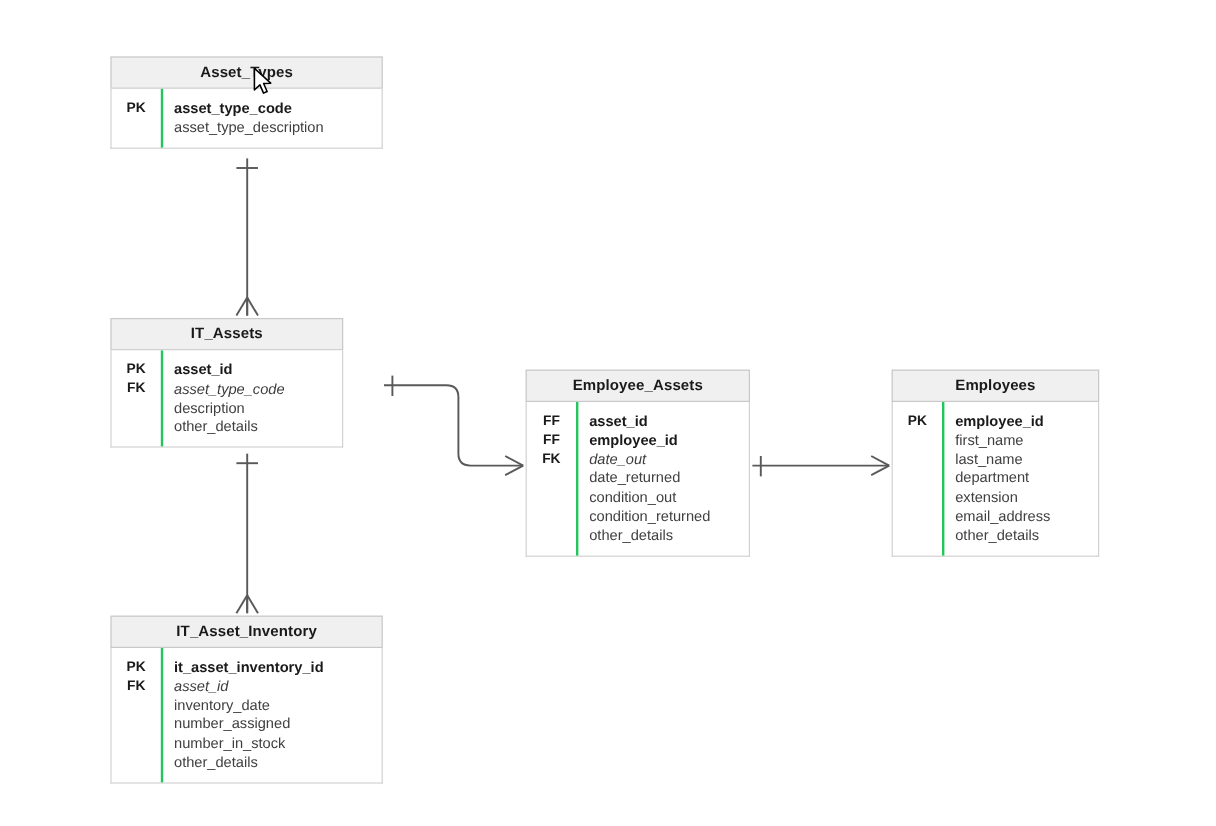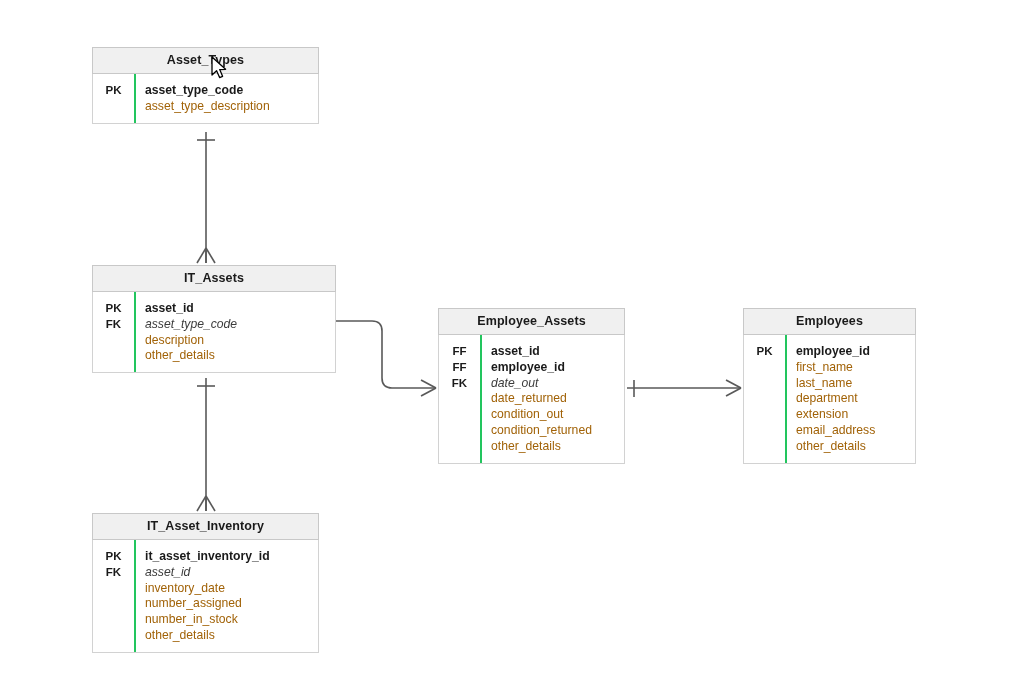--- a/index.html
+++ b/index.html
@@ -68,21 +68,21 @@
   }
   .key-line {
     font-size: 11.5px;
     font-weight: bold;
     color: #1a1a1a;
     line-height: 15.8px;
     height: 15.8px;
   }
   .attr-line {
     font-size: 12.2px;
-    color: #a16207;
+    color: #404040;
     line-height: 15.8px;
     height: 15.8px;
     white-space: nowrap;
   }
   .attr-line.pk {
     font-weight: bold;
     color: #1a1a1a;
   }
   .attr-line.fk {
     font-style: italic;
@@ -137,21 +137,21 @@
       <div class="key-col">
         <div class="key-line">PK</div>
       </div>
       <div class="attr-col">
         <div class="attr-line pk">asset_type_code</div>
         <div class="attr-line">asset_type_description</div>
       </div>
     </div>
   </div>
 
-  <div class="entity" style="left:92px; top:265px; width:244px;">
+  <div class="entity" style="left:92px; top:265px; width:194px;">
     <div class="entity-header">IT_Assets</div>
     <div class="entity-body">
       <div class="key-col">
         <div class="key-line">PK</div>
         <div class="key-line">FK</div>
       </div>
       <div class="attr-col">
         <div class="attr-line pk">asset_id</div>
         <div class="attr-line fk">asset_type_code</div>
         <div class="attr-line">description</div>

